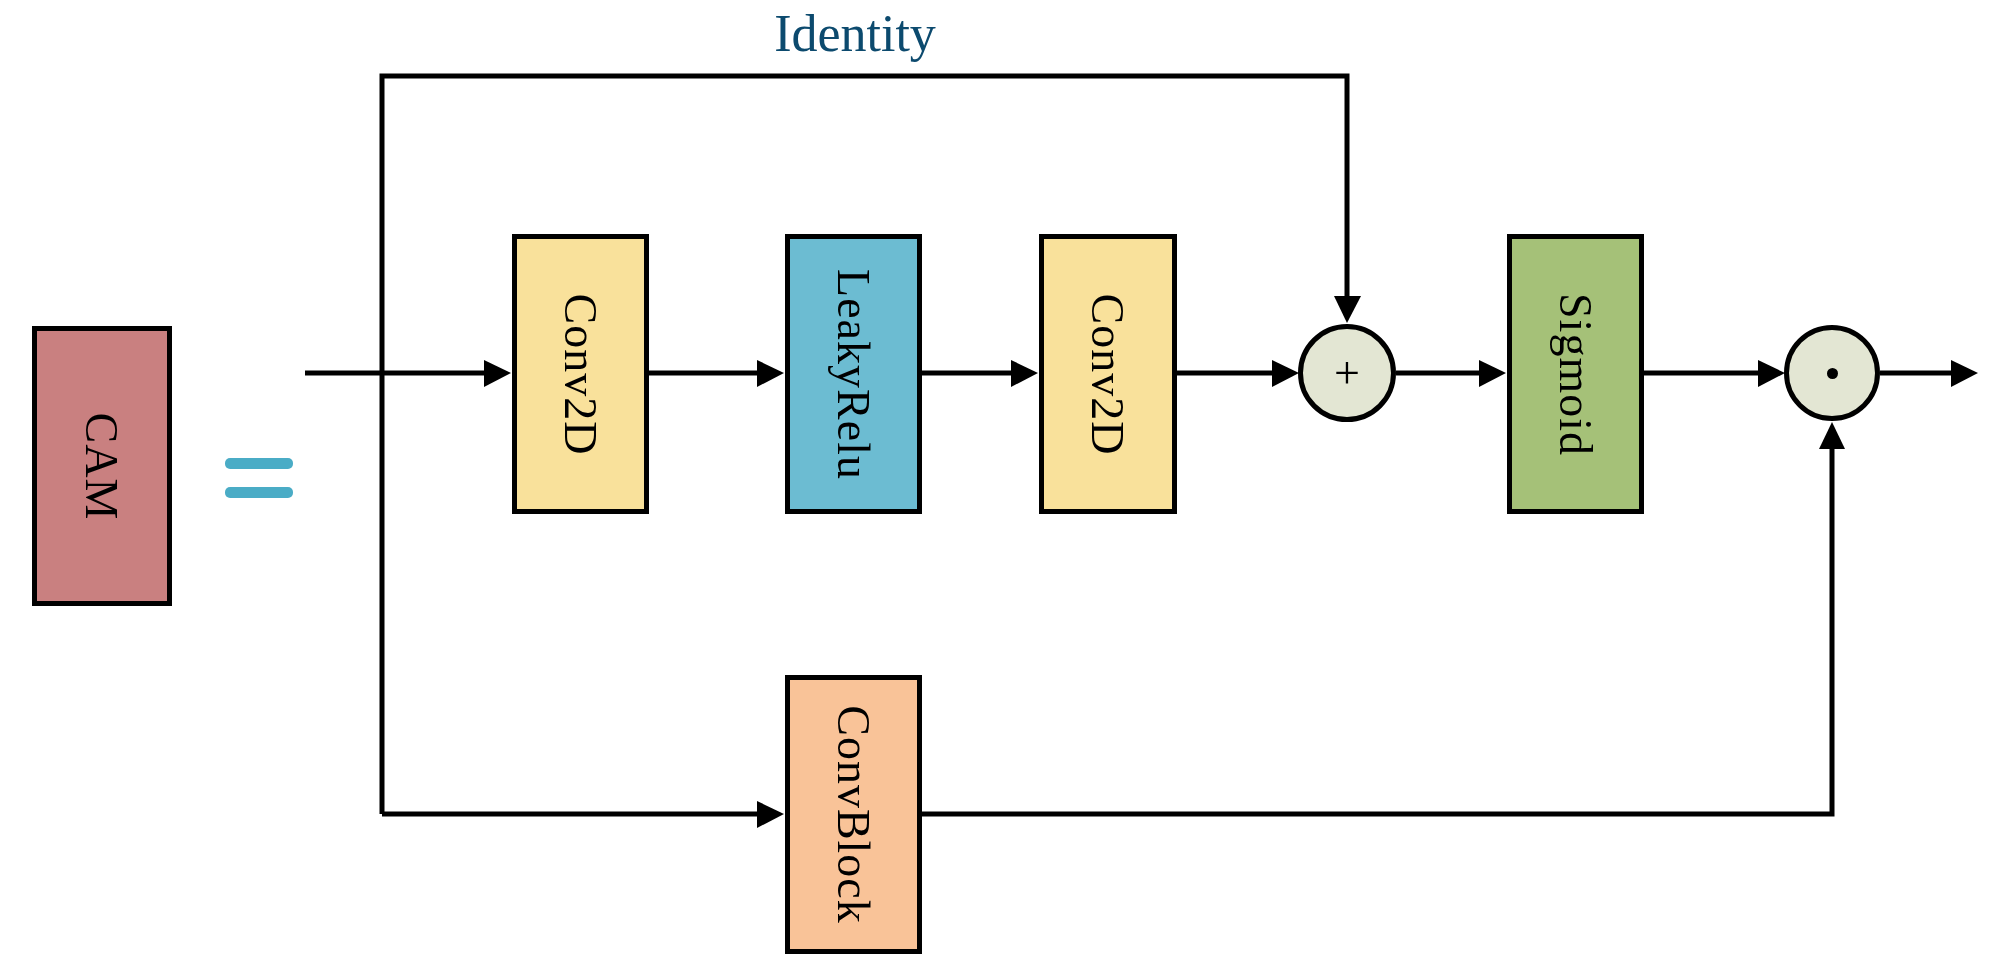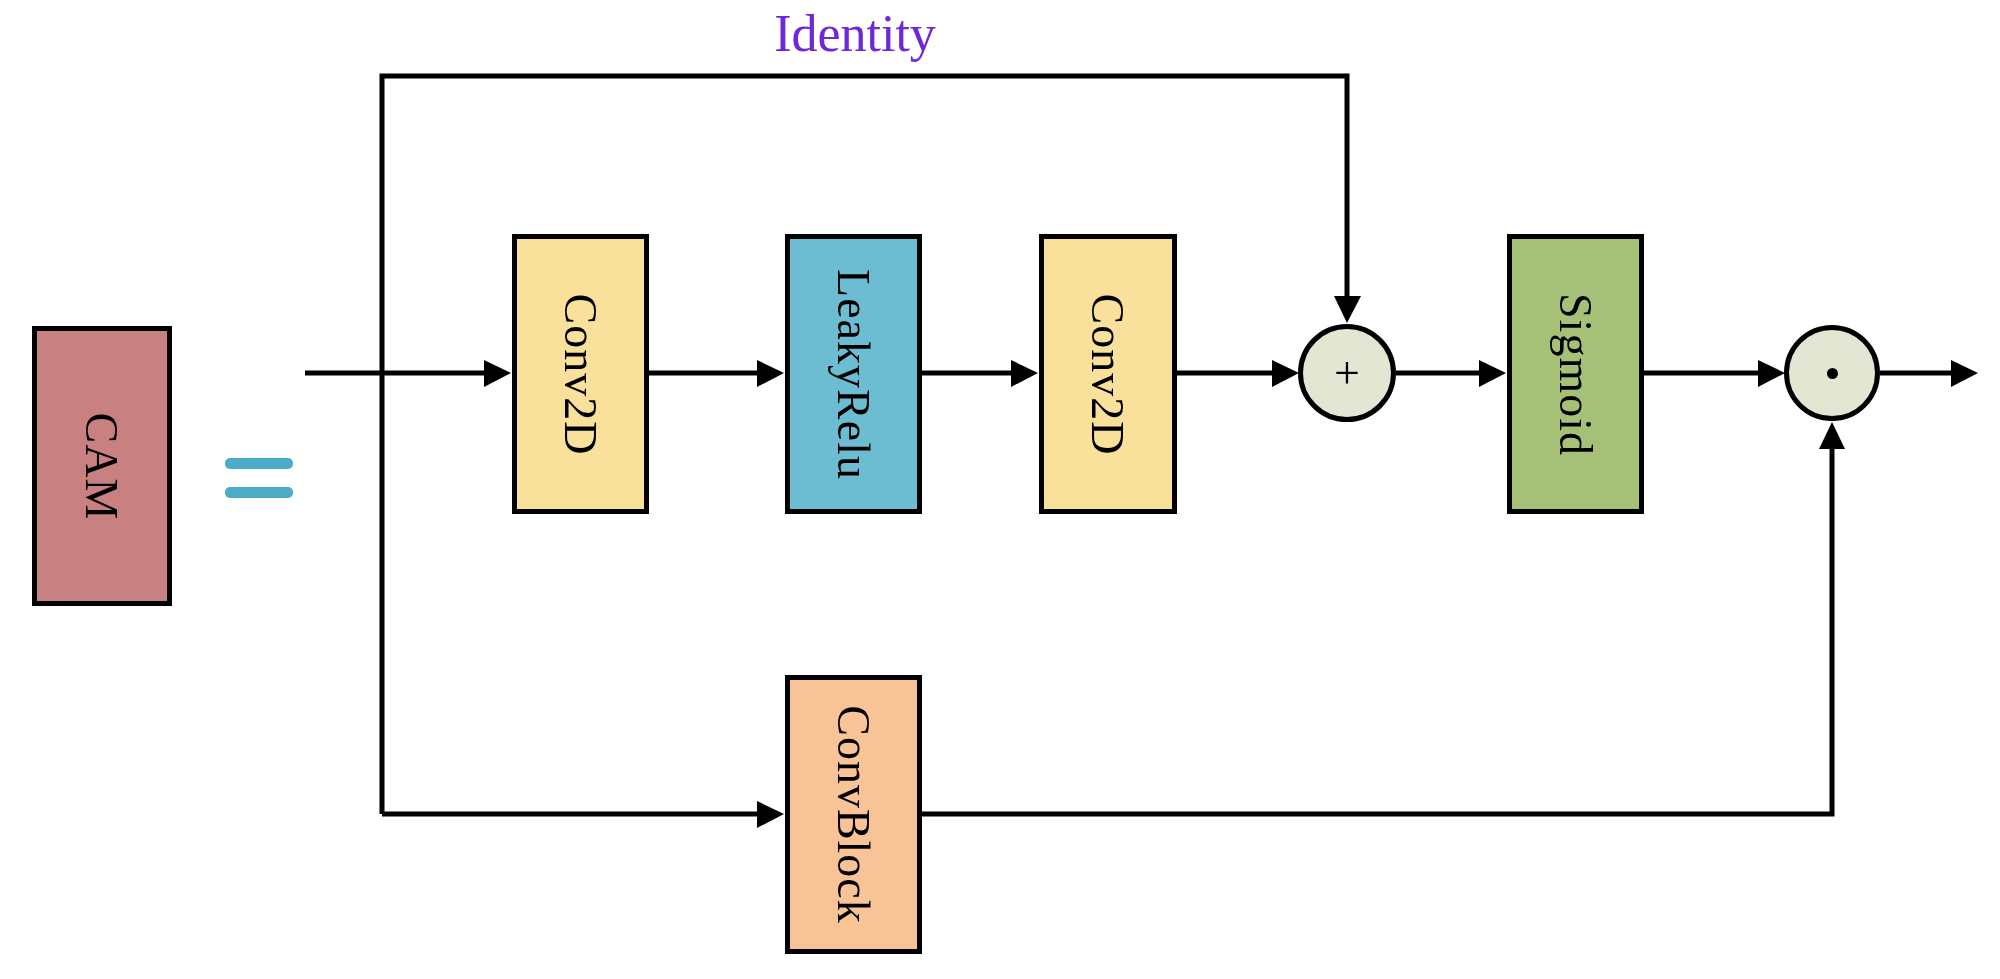--- a/index.html
+++ b/index.html
@@ -62,21 +62,21 @@
   }
 
   .identity-label {
     position: absolute;
     left: 640px;
     top: 4px;
     width: 430px;
     text-align: center;
     font-family: "Liberation Serif", serif;
     font-size: 52px;
-    color: #6d28d9;
+    color: #0c4a6e;
   }
 
   .eq-bar {
     position: absolute;
     width: 68px;
     height: 11px;
     border-radius: 5px;
   }
   .eq-bar.top { left: 225px; top: 458px; }
   .eq-bar.bottom { left: 225px; top: 487px; }

